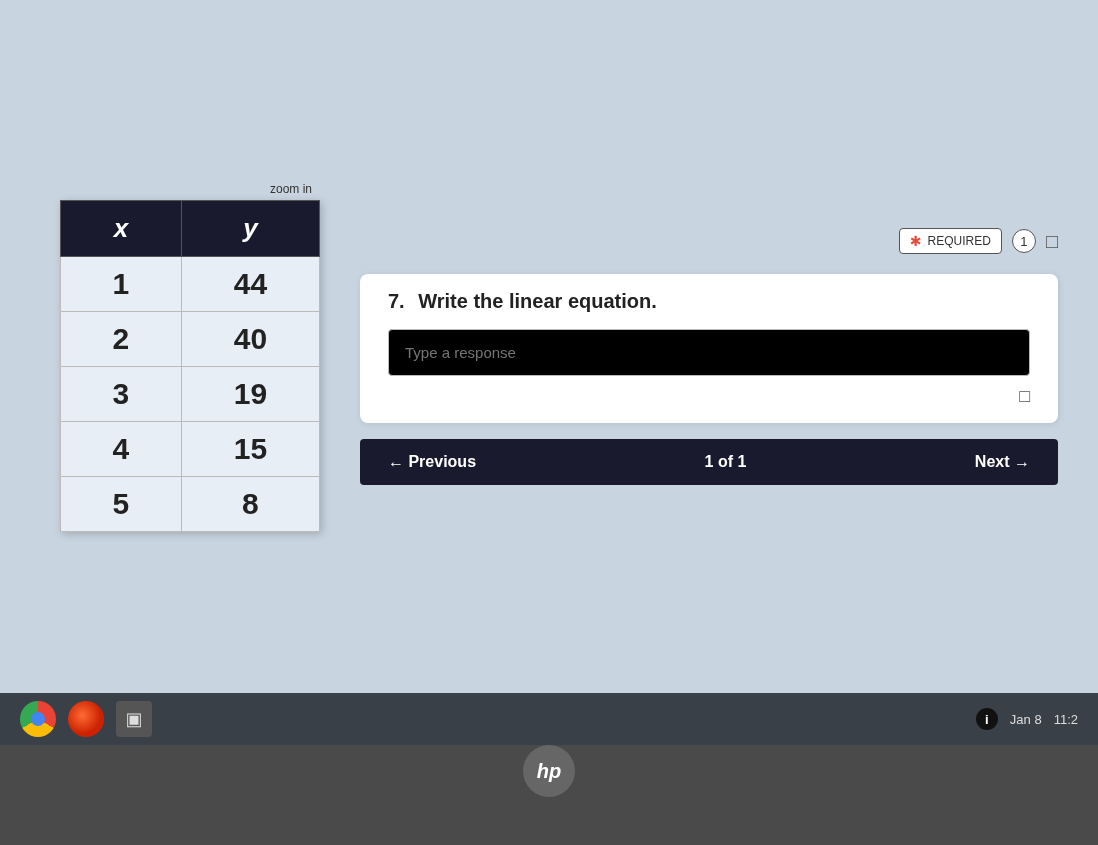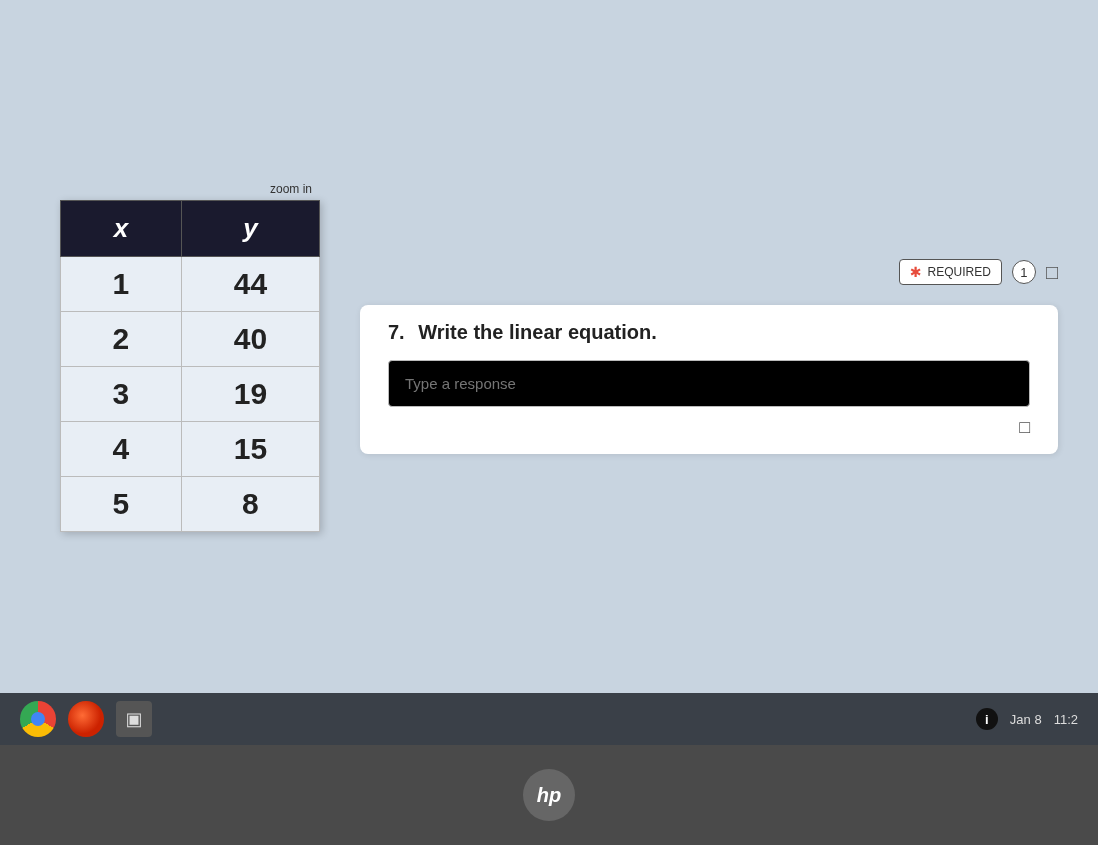--- a/index.html
+++ b/index.html
@@ -273,21 +273,20 @@
       color: white;
       font-size: 13px;
       font-weight: bold;
     }
 
     
     .bezel {
       height: 100px;
       background: #4a4a4a;
       display: flex;
-      align-items: center;
       justify-content: center;
     }
 
     .hp-logo {
       width: 52px;
       height: 52px;
       border-radius: 50%;
       background: #666;
       display: flex;
       align-items: center;
@@ -352,20 +351,25 @@
         <div class="question-header">
           <span class="question-number">7.</span>
           <span>Write the linear equation.</span>
         </div>
         <input class="response-input" type="text" placeholder="Type a response" style="">
         <div class="comment-icon-area">
           <span class="comment-icon">□</span>
         </div>
       </div>
 
+      <div class="navigation-bar">
+        <button class="nav-btn">← Previous</button>
+        <span class="nav-page-info">1 of 1</span>
+        <button class="nav-btn">Next →</button>
+      </div>
     </div>
   </div>
 </div>
 
 <div class="taskbar">
   <div class="taskbar-left">
     <div class="taskbar-icon chrome-icon"></div>
     <div class="taskbar-icon google-icon" style="background: radial-gradient(circle at 40% 40%, #ff6b35 0%, #cc2200 60%);"></div>
     <div class="screen-icon">
       <span>▣</span>

